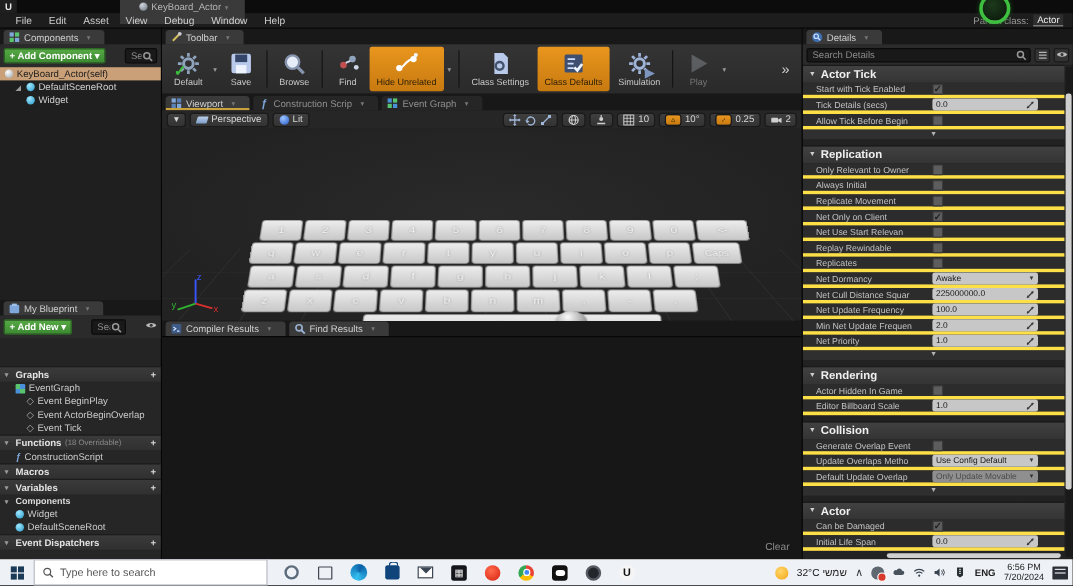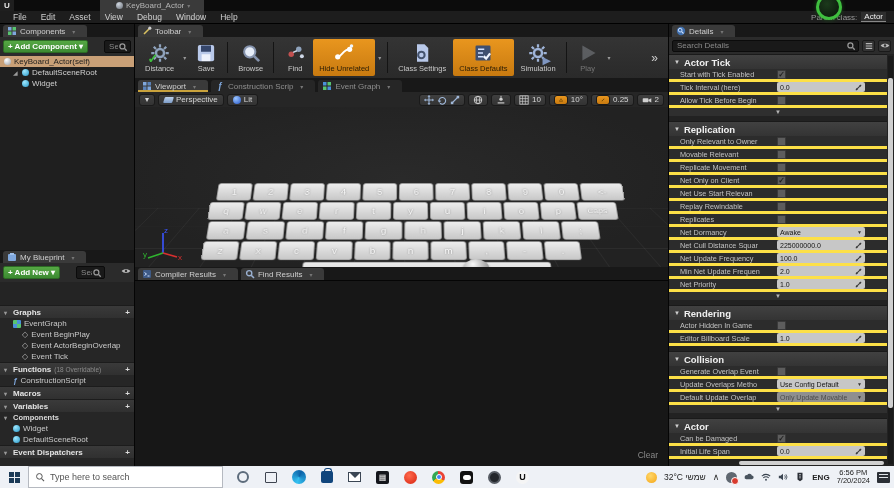--- a/index.html
+++ b/index.html
@@ -337,21 +337,21 @@
         </div>
 
         <div class="main-toolbar" id="main-toolbar">
             <div class="tbtn">
               <span class="bicon">
                 <span style="position:relative;display:inline-block;width:20px;height:20px"><svg viewBox="0 0 16 16">
                     <circle cx="8" cy="8" r="3.2" fill="none" stroke="#8fa3bd" stroke-width="2"></circle>
                     <path d="M8 1v2.5M8 12.5V15M1 8h2.5M12.5 8H15M3 3l1.8 1.8M11.2 11.2L13 13M13 3l-1.8 1.8M4.8 11.2L3 13" stroke="#8fa3bd" stroke-width="1.8"></path>
                   </svg><span style="position:absolute;left:-2px;bottom:-3px;color:#3fbf3f;font-size:13px;font-weight:bold">✓</span></span>
               </span>
-              <span class="blabel">Distance</span>
+              <span class="blabel">Default</span>
             </div>
             <span class="tcaret2">▾</span>
             <div class="tbtn">
               <span class="bicon">
                 <svg viewBox="0 0 16 16">
                   <rect x="1.5" y="1.5" width="13" height="13" rx="1.5" fill="#b9c9ea"></rect>
                   <rect x="4" y="2" width="8" height="5" fill="#35466b"></rect>
                   <rect x="4.5" y="9" width="7" height="5.5" fill="#eef2fc"></rect>
                 </svg>
               </span>
@@ -693,21 +693,21 @@
                 <span class="arr">▼</span>
                 <span>Actor Tick</span>
               </div>
               <div class="d-row">
                 <span class="d-label">Start with Tick Enabled</span>
                 <div class="d-ctrl">
                   <span class="chk">✓</span>
                 </div>
               </div>
               <div class="d-row">
-                <span class="d-label">Tick Interval (here)</span>
+                <span class="d-label">Tick Details (secs)</span>
                 <div class="d-ctrl">
                   <div class="d-input">
                     <span>0.0</span>
                     <span class="spin"><svg viewBox="0 0 8 8" width="7" height="7">
                         <path d="M1 7L7 1" stroke="#3a3a3a" stroke-width="1.2"></path>
                         <path d="M7 1L4.6 1.4 6.6 3.4zM1 7l2.4-.4L1.4 4.6z" fill="#3a3a3a"></path>
                       </svg></span>
                   </div>
                 </div>
               </div>
@@ -724,21 +724,21 @@
                 <span class="arr">▼</span>
                 <span>Replication</span>
               </div>
               <div class="d-row">
                 <span class="d-label">Only Relevant to Owner</span>
                 <div class="d-ctrl">
                   <span class="chk"></span>
                 </div>
               </div>
               <div class="d-row">
-                <span class="d-label">Movable Relevant</span>
+                <span class="d-label">Always Initial</span>
                 <div class="d-ctrl">
                   <span class="chk"></span>
                 </div>
               </div>
               <div class="d-row">
                 <span class="d-label">Replicate Movement</span>
                 <div class="d-ctrl">
                   <span class="chk"></span>
                 </div>
               </div>

